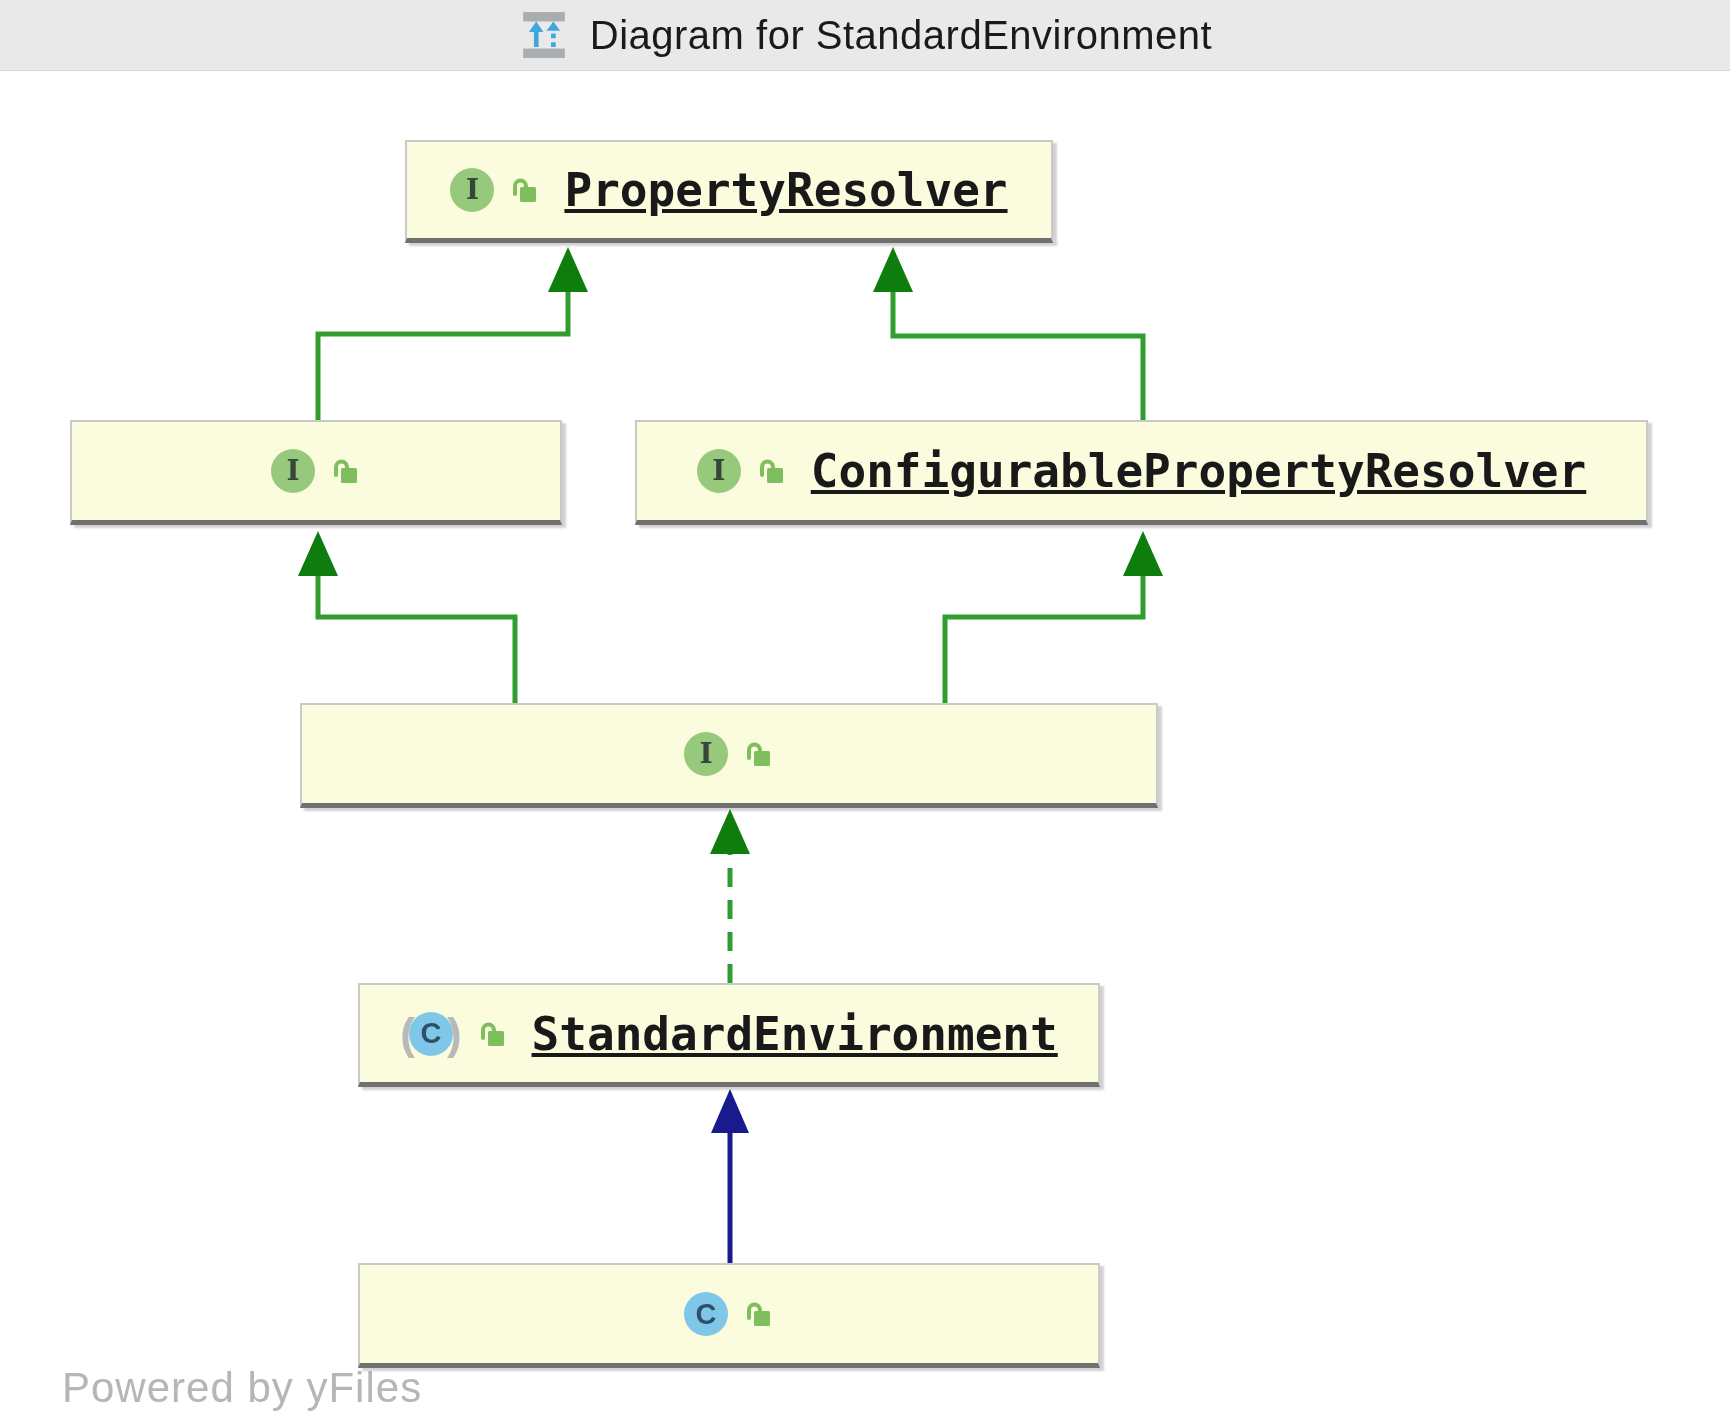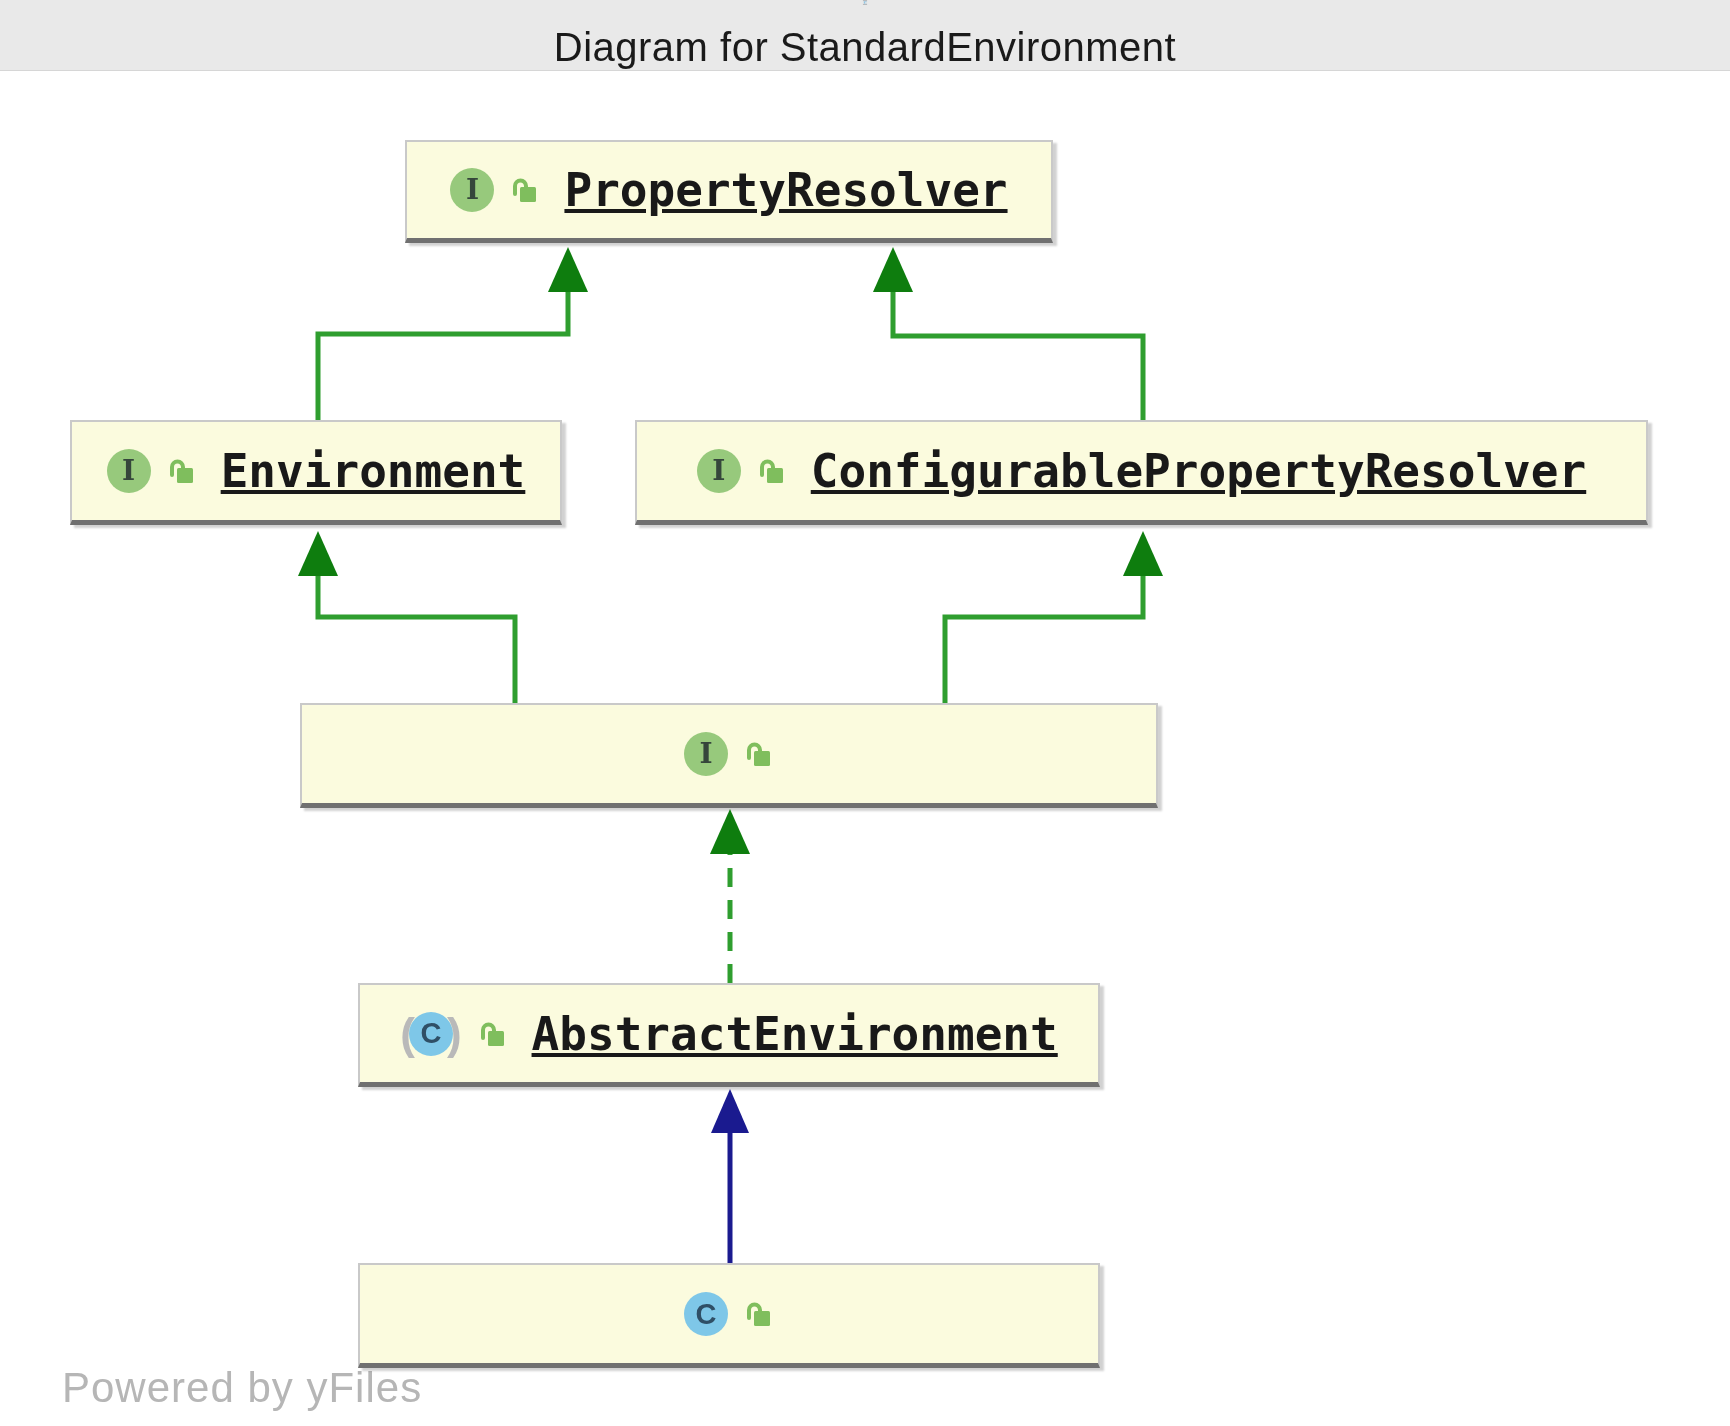--- a/index.html
+++ b/index.html
@@ -4,21 +4,21 @@
 <style>
   html,body{margin:0;padding:0;}
   body{
     width:1730px;height:1426px;position:relative;overflow:hidden;
     background:#ffffff;font-family:"Liberation Sans",sans-serif;
   }
   
   .header{
     position:absolute;left:0;top:0;width:1730px;height:70px;
     background:#e9e9e9;border-bottom:1px solid #d6d6d6;
-    display:flex;align-items:center;justify-content:center;gap:20px;flex-direction:column;
+    display:flex;align-items:center;justify-content:center;gap:20px;
   }
   .header-title{
     font-size:40px;font-weight:500;color:#1a1a1a;letter-spacing:0.5px;
   }
   .diagram-icon{width:52px;height:50px;display:block;}
   
   .node{
     position:absolute;box-sizing:border-box;
     background:#fbfbde;
     border:2px solid #c9c9c9;
@@ -98,21 +98,20 @@
   </div>
 
   <div class="node" style="left:70px;top:420px;width:492px;height:105px;">
     <span class="icon-circle iface-circle">
       <span class="letter">I</span>
     </span>
     <svg class="lock-icon" viewBox="0 0 32 32">
       <path d="M7,20 V12 a5.5,5.5 0 0 1 11,0 v1.5" fill="none" stroke="#7fbe5d" stroke-width="4" stroke-linecap="round"></path>
       <rect x="12" y="13" width="16" height="15" rx="1.5" fill="#7fbe5d"></rect>
     </svg>
-    <span class="node-label">Environment</span>
   </div>
 
   <div class="node" style="left:635px;top:420px;width:1013px;height:105px;">
     <span class="icon-circle iface-circle">
       <span class="letter">I</span>
     </span>
     <svg class="lock-icon" viewBox="0 0 32 32">
       <path d="M7,20 V12 a5.5,5.5 0 0 1 11,0 v1.5" fill="none" stroke="#7fbe5d" stroke-width="4" stroke-linecap="round"></path>
       <rect x="12" y="13" width="16" height="15" rx="1.5" fill="#7fbe5d"></rect>
     </svg>
@@ -132,21 +131,21 @@
   <div class="node" style="left:358px;top:983px;width:742px;height:104px;">
     <span class="paren open">(</span>
     <span class="icon-circle class-circle">
       <span class="letter">C</span>
     </span>
     <span class="paren close">)</span>
     <svg class="lock-icon" viewBox="0 0 32 32">
       <path d="M7,20 V12 a5.5,5.5 0 0 1 11,0 v1.5" fill="none" stroke="#7fbe5d" stroke-width="4" stroke-linecap="round"></path>
       <rect x="12" y="13" width="16" height="15" rx="1.5" fill="#7fbe5d"></rect>
     </svg>
-    <span class="node-label">AbstractEnvironment</span>
+    <span class="node-label">StandardEnvironment</span>
   </div>
 
   <div class="node" style="left:358px;top:1263px;width:742px;height:105px;">
     <span class="icon-circle class-circle">
       <span class="letter">C</span>
     </span>
     <svg class="lock-icon" viewBox="0 0 32 32">
       <path d="M7,20 V12 a5.5,5.5 0 0 1 11,0 v1.5" fill="none" stroke="#7fbe5d" stroke-width="4" stroke-linecap="round"></path>
       <rect x="12" y="13" width="16" height="15" rx="1.5" fill="#7fbe5d"></rect>
     </svg>

